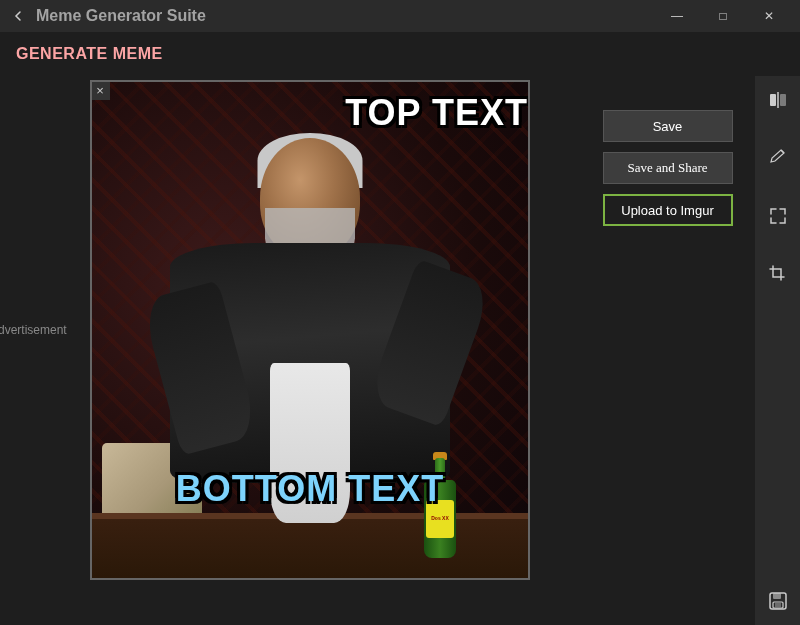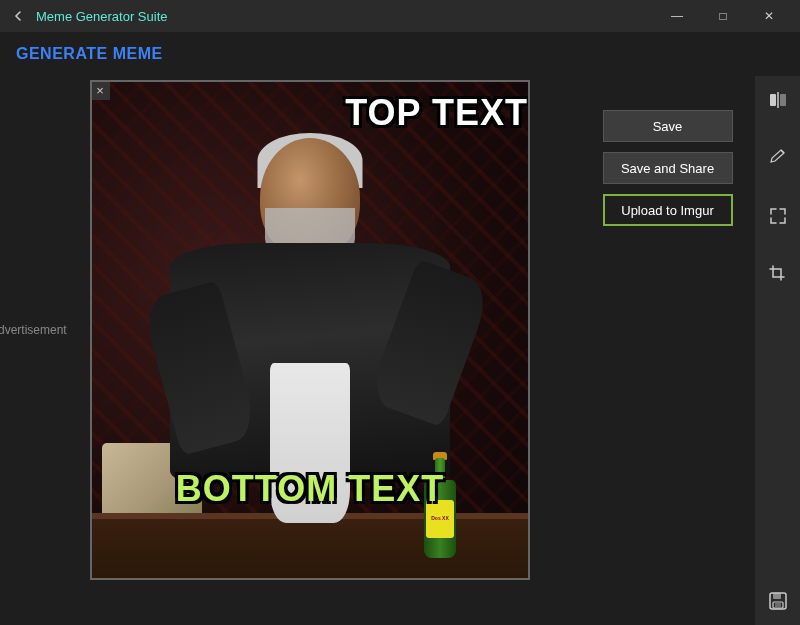--- a/index.html
+++ b/index.html
@@ -35,22 +35,23 @@
       height: 20px;
       display: flex;
       align-items: center;
       justify-content: center;
       color: #ccc;
       font-size: 14px;
       cursor: pointer;
     }
 
     .title-bar-title {
-      font-size: 13px;
-      color: #5eead4;
+      font-size: 16px;
+      color: #a3a3a3;
+      font-weight: bold;
     }
 
     .title-bar-controls {
       display: flex;
       gap: 0;
     }
 
     .title-bar-btn {
       width: 46px;
       height: 32px;
@@ -69,21 +70,21 @@
       height: 44px;
       background: #1e1e1e;
       display: flex;
       align-items: center;
       padding: 0 16px;
     }
 
     .page-title {
       font-size: 16px;
       font-weight: 600;
-      color: #3b82f6;
+      color: #fca5a5;
       letter-spacing: 0.5px;
     }
 
     
     .main-content {
       display: flex;
       height: calc(625px - 32px - 44px);
       background: #1e1e1e;
     }
 
@@ -369,21 +370,21 @@
     }
 
     
     .meme-bottom-text {
       position: absolute;
       bottom: 68px;
       left: 0; right: 0;
       text-align: center;
       font-size: 36px;
       font-weight: 900;
-      color: #bef264;
+      color: #7dd3fc;
       text-shadow: 3px 3px 0 #000, -3px -3px 0 #000, 3px -3px 0 #000, -3px 3px 0 #000;
       font-family: 'Arial Black', 'Impact', sans-serif;
       letter-spacing: 1px;
       z-index: 5;
     }
 
     
     .advertisement-label {
       position: absolute;
       left: -100px;
@@ -421,20 +422,21 @@
       width: 130px;
       height: 32px;
       background: #3d3d3d;
       border: 1px solid #555;
       color: #fff;
       font-size: 13px;
       cursor: pointer;
       display: flex;
       align-items: center;
       justify-content: center;
+      font-family: Liberation Serif, serif;
     }
 
     .btn-upload {
       width: 130px;
       height: 32px;
       background: transparent;
       border: 2px solid #7cb342;
       color: #fff;
       font-size: 13px;
       cursor: pointer;

